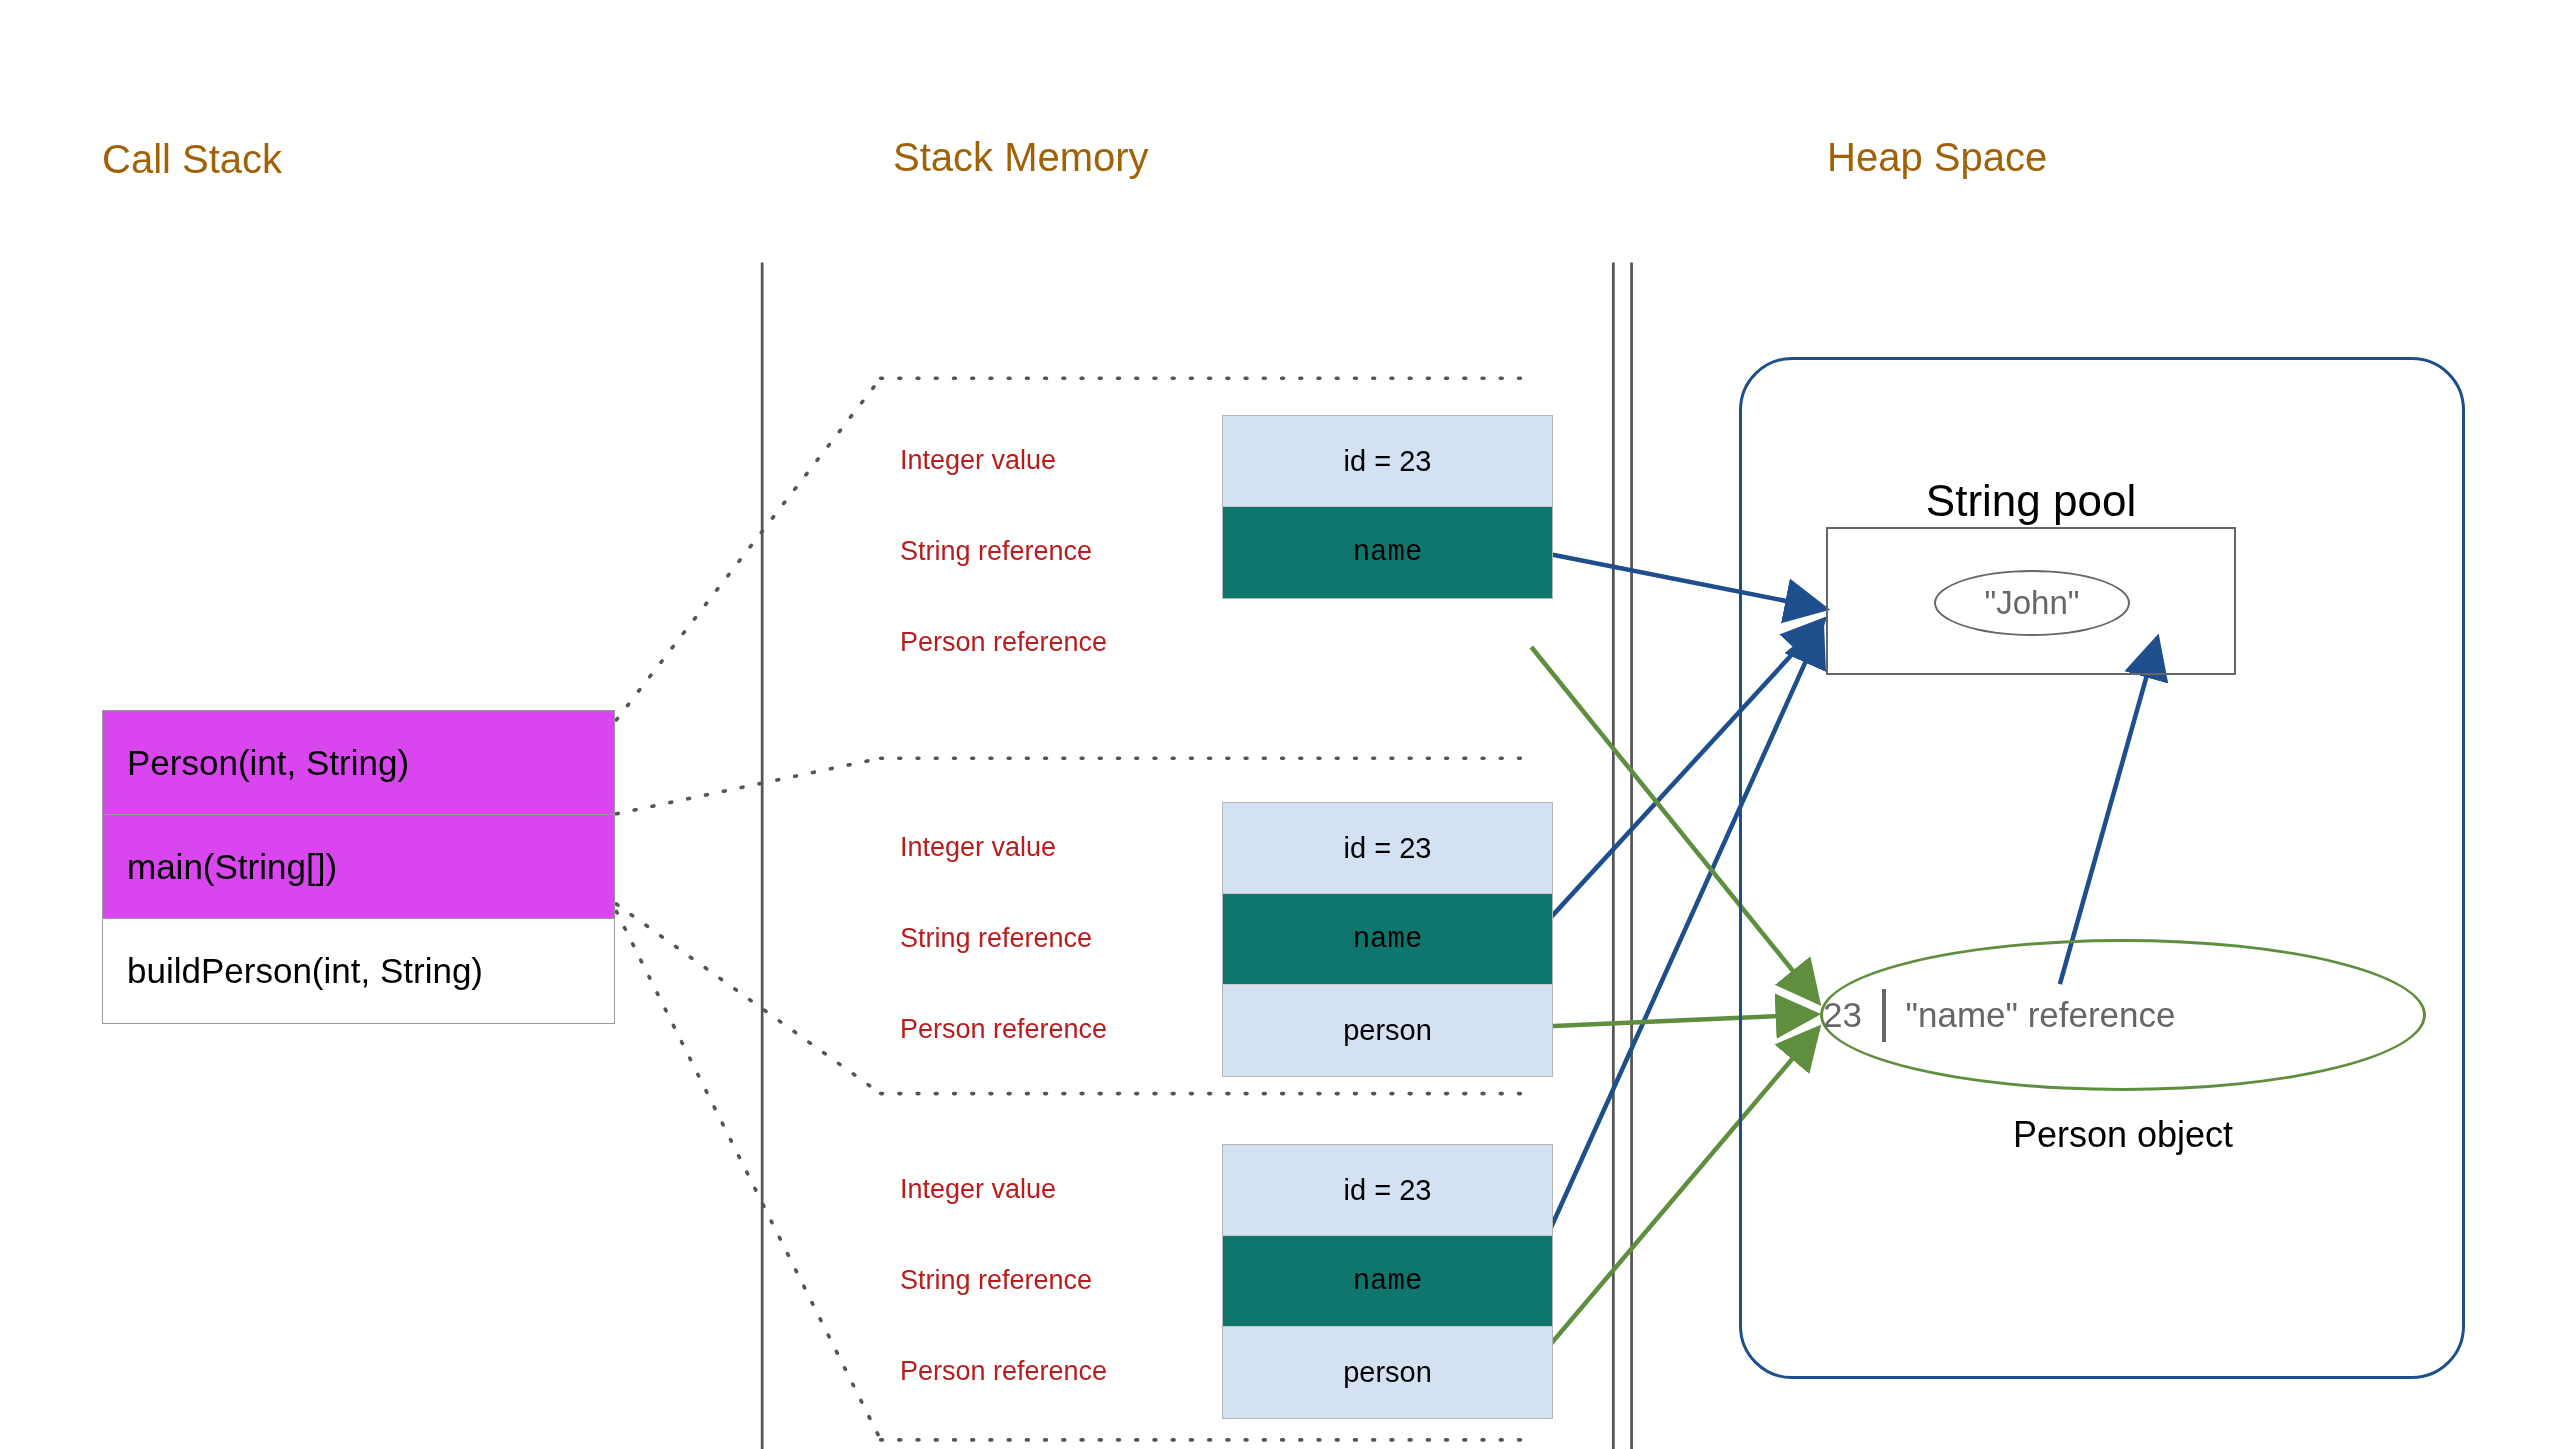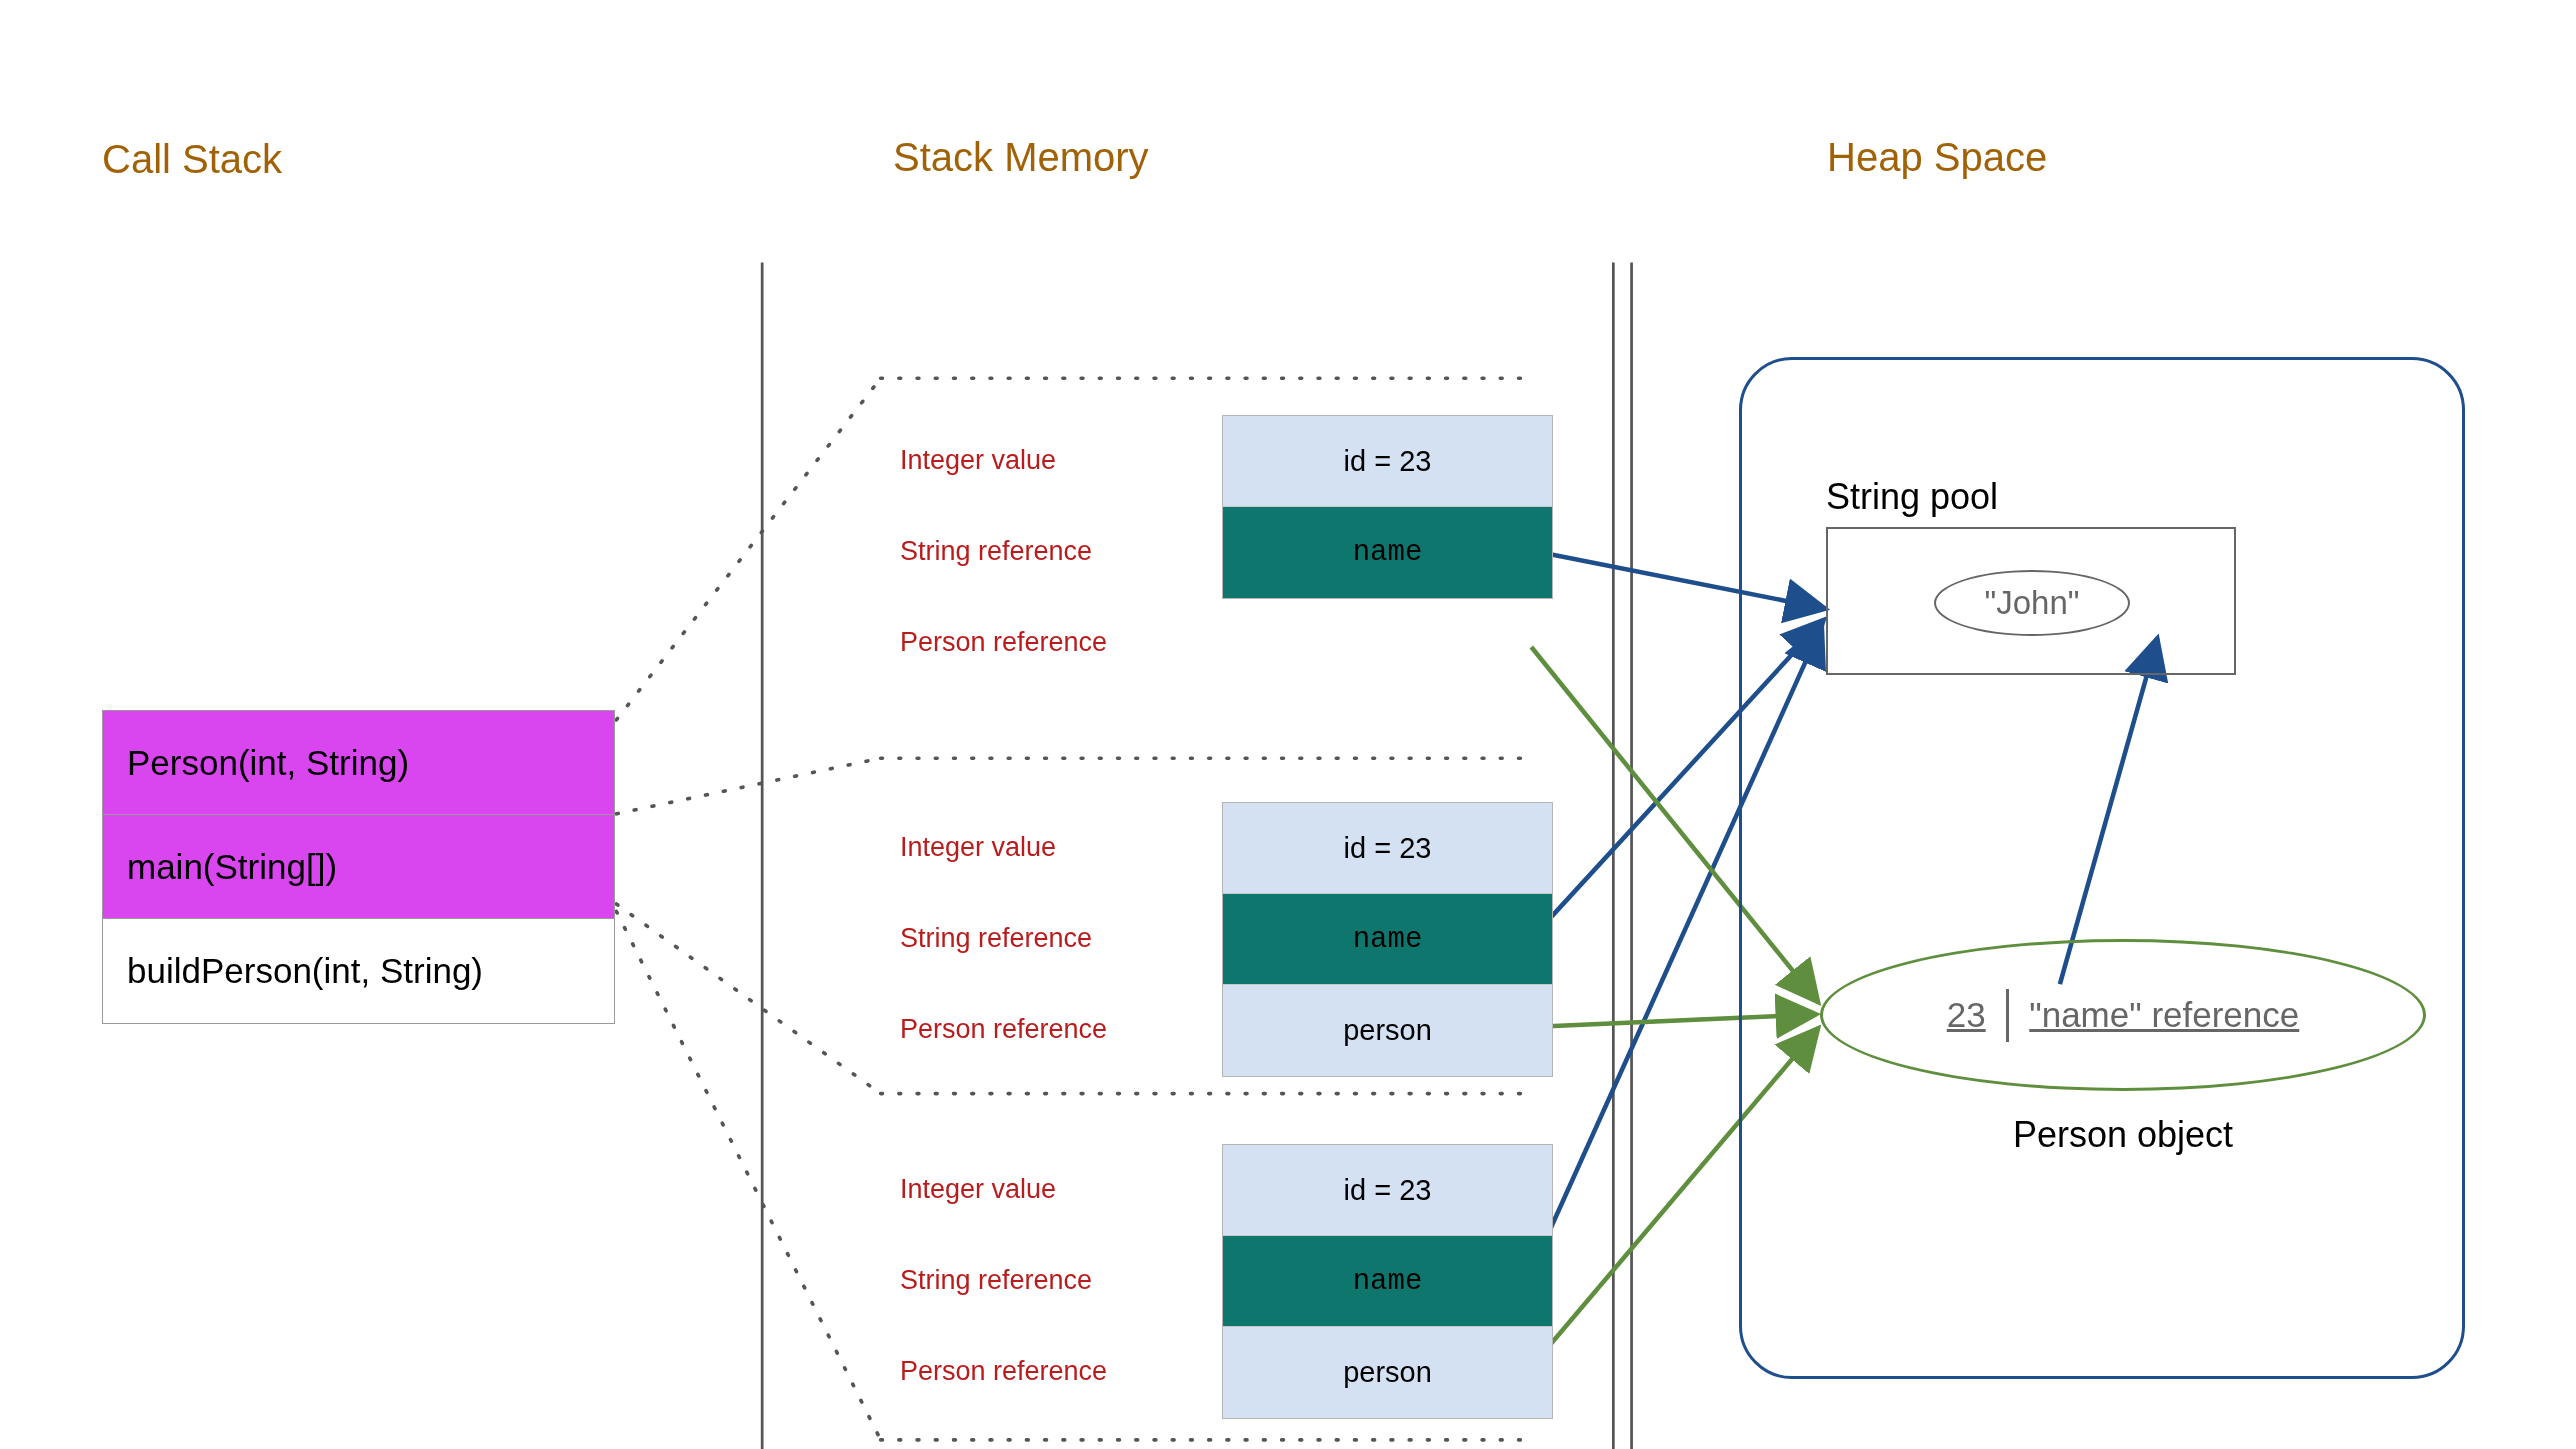--- a/index.html
+++ b/index.html
@@ -96,22 +96,22 @@
     height: 1022px;
     border: 3.6px solid #1f4e8c;
     border-radius: 53px;
     box-sizing: border-box;
   }
   .string-pool-title {
     position: absolute;
     left: 1826px;
     top: 476px;
     width: 410px;
-    text-align: left;
-    font-size: 36px;
+    text-align: center;
+    font-size: 44px;
     color: #000000;
   }
   .string-pool-box {
     position: absolute;
     left: 1826px;
     top: 527px;
     width: 410px;
     height: 148px;
     border: 2.7px solid #666666;
     box-sizing: border-box;
@@ -135,25 +135,23 @@
     position: absolute;
     left: 1820px;
     top: 939px;
     width: 606px;
     height: 152px;
     border: 3.6px solid #5f8f3e;
     border-radius: 50%;
     box-sizing: border-box;
     display: flex;
     align-items: center;
-    justify-content: center;
     gap: 20px;
     font-size: 35px;
     color: #666666;
-    text-decoration: underline;
   }
   .person-sep {
     display: inline-block;
     width: 3.6px;
     height: 53px;
     background: #666666;
   }
   .person-obj-label {
     position: absolute;
     left: 1820px;

